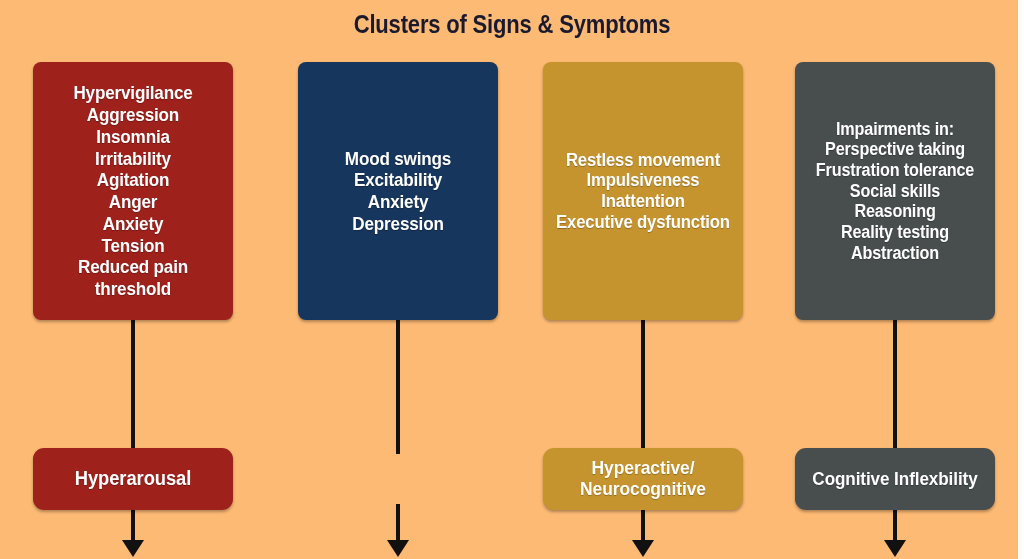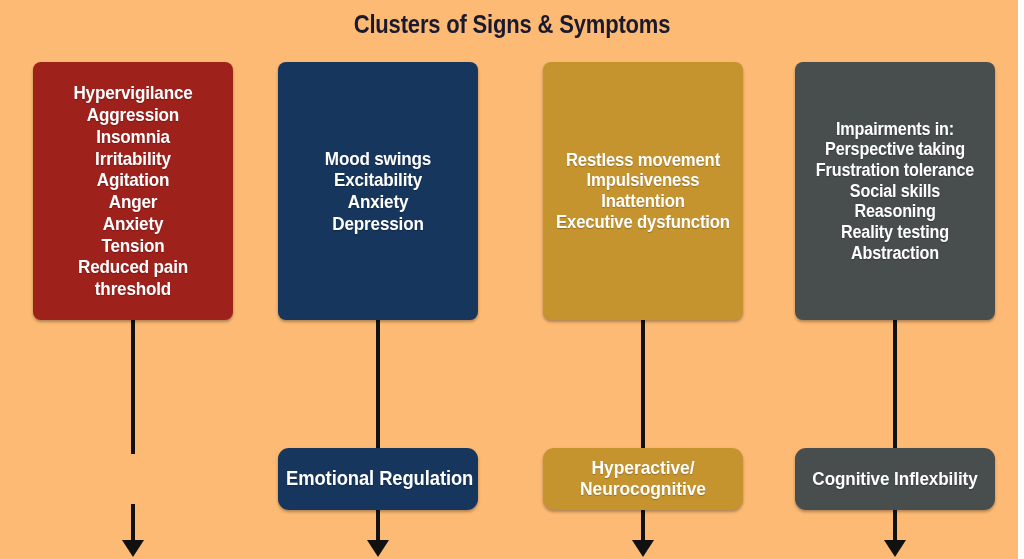--- a/index.html
+++ b/index.html
@@ -37,21 +37,21 @@
   }
 
   
   .column {
     position: absolute;
     top: 0;
     width: 256px;
     height: 559px;
   }
   .col-0 { left: 3px; }
-  .col-1 { left: 248px; text-decoration: underline; }
+  .col-1 { left: 268px; text-decoration: underline; }
   .col-2 { left: 513px; }
   .col-3 { left: 765px; }
 
   
   .symptom-box {
     position: absolute;
     left: 30px;
     top: 62px;
     width: 200px;
     height: 258px;
@@ -155,41 +155,41 @@
         <div>Irritability</div>
         <div>Agitation</div>
         <div>Anger</div>
         <div>Anxiety</div>
         <div>Tension</div>
         <div>Reduced pain</div>
         <div>threshold</div>
       </div>
     </div>
     <div class="connector"></div>
+    <div class="category-box theme-red">
+      <div class="category-label">
+        <div>Hyperarousal</div>
+      </div>
+    </div>
     <svg class="out-arrow" viewBox="0 0 28 55" xmlns="http://www.w3.org/2000/svg">
       <line x1="14" y1="0" x2="14" y2="44" stroke="#111111" stroke-width="4"></line>
       <polygon points="14,53 3,36 25,36" fill="#111111"></polygon>
     </svg>
   </div>
 
   <div class="column col-1">
     <div class="symptom-box theme-blue">
       <div class="symptom-list">
         <div>Mood swings</div>
         <div>Excitability</div>
         <div>Anxiety</div>
         <div>Depression</div>
       </div>
     </div>
     <div class="connector"></div>
-    <div class="category-box theme-blue">
-      <div class="category-label">
-        <div>Emotional Regulation</div>
-      </div>
-    </div>
     <svg class="out-arrow" viewBox="0 0 28 55" xmlns="http://www.w3.org/2000/svg">
       <line x1="14" y1="0" x2="14" y2="44" stroke="#111111" stroke-width="4"></line>
       <polygon points="14,53 3,36 25,36" fill="#111111"></polygon>
     </svg>
   </div>
 
   <div class="column col-3">
     <div class="symptom-box theme-gray">
       <div class="symptom-list">
         <div>Impairments in:</div>

